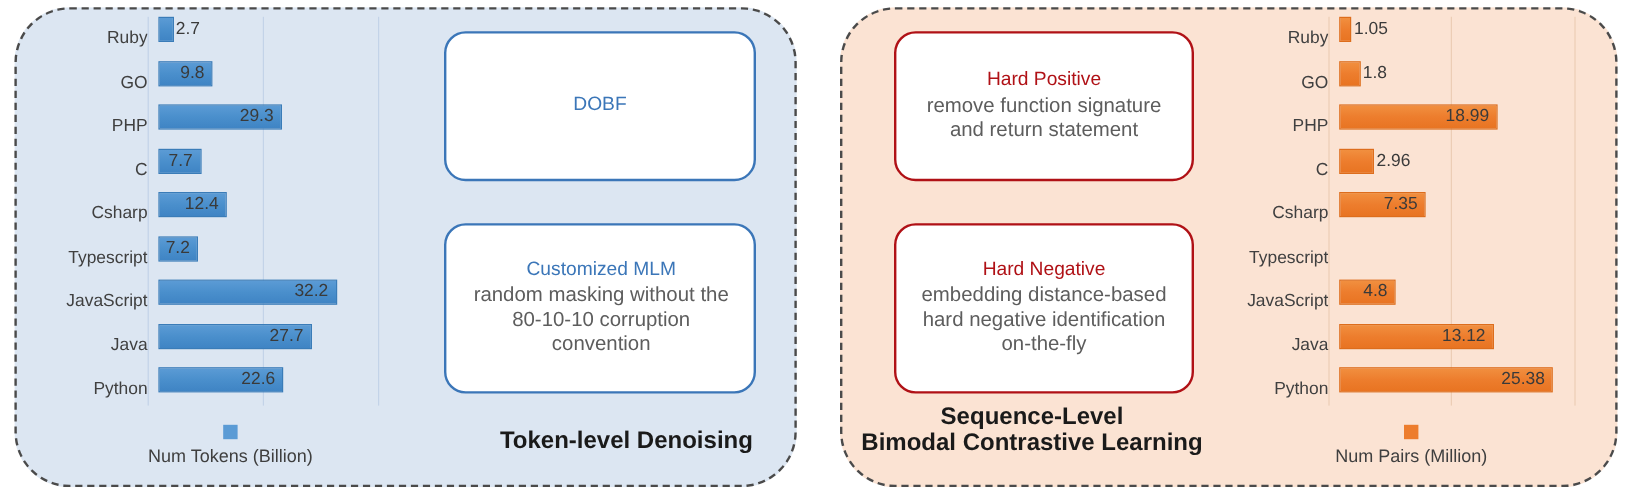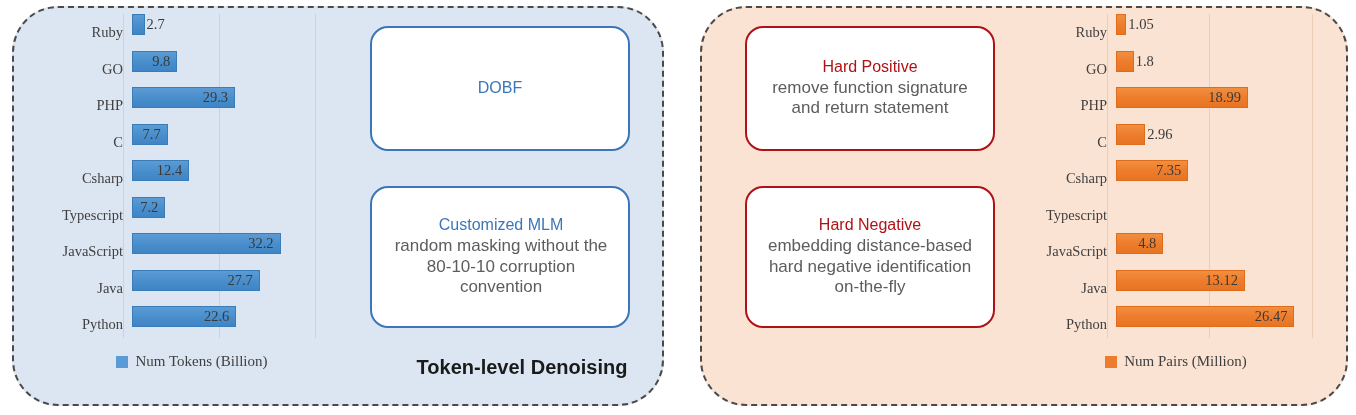--- a/index.html
+++ b/index.html
@@ -40,21 +40,20 @@
     left: 700px;
     width: 648px;
     background: #fbe3d3;
   }
 
   
   .chart {
     position: absolute;
     top: 14px;
     height: 340px;
-    font-family: Liberation Serif, serif;
   }
   .chart-left  { left: 18px;  width: 330px; }
   .chart-right { left: 1002px; width: 330px; }
 
   .plot {
     position: absolute;
     left: 0; right: 0;
     top: 0;
     height: 332px;
   }
@@ -131,22 +130,22 @@
   .gridline-left  { background: #c3d3e8; }
   .gridline-right { background: #eccdb5; }
 
   
   .legend {
     position: absolute;
     top: 340px;
     left: 18px; right: 0;
     display: flex;
     align-items: center;
-    justify-content: center;
     gap: 7px;
+    flex-direction: column;
   }
   .legend-swatch {
     width: 12px;
     height: 12px;
     flex: 0 0 auto;
   }
   .legend-swatch-left  { background: #5b9bd5; }
   .legend-swatch-right { background: #ed7d2d; }
   .legend-text {
     font-size: 15px;
@@ -391,21 +390,21 @@
           <div class="bar bar-right" style="width:59.7%">
             <span class="bar-value">13.12</span>
           </div>
         </div>
       </div>
 
       <div class="row">
         <div class="row-label">Python</div>
         <div class="bar-area">
           <div class="bar bar-right" style="width:82.6%">
-            <span class="bar-value">26.47</span>
+            <span class="bar-value">25.38</span>
           </div>
         </div>
       </div>
     </div>
 
     <div class="legend">
       <span class="legend-swatch legend-swatch-right"></span>
       <span class="legend-text">Num Pairs (Million)</span>
     </div>
   </div>
@@ -413,14 +412,16 @@
   <div class="callout callout-red callout-hpos">
     <div class="callout-title callout-title-red">Hard Positive</div>
     <div class="callout-body">remove function signature and return statement</div>
   </div>
 
   <div class="callout callout-red callout-hneg">
     <div class="callout-title callout-title-red">Hard Negative</div>
     <div class="callout-body">embedding distance-based hard negative identification on-the-fly</div>
   </div>
 
+  <div class="caption caption-right">Sequence-Level
+Bimodal Contrastive Learning</div>
 
 </div>
 
 </body></html>

